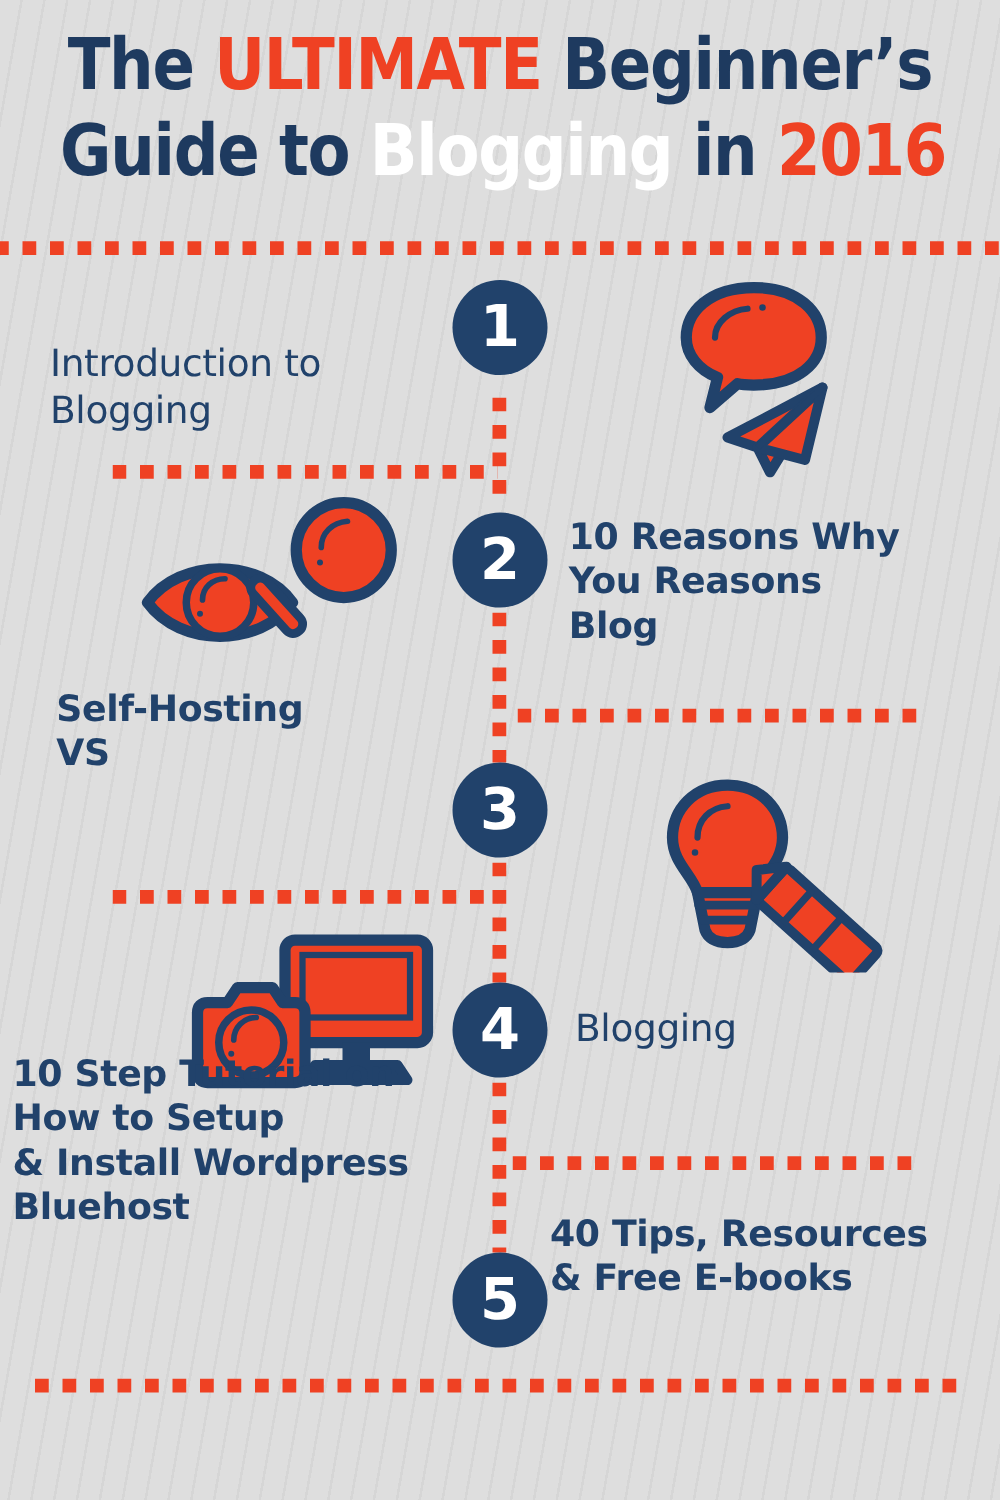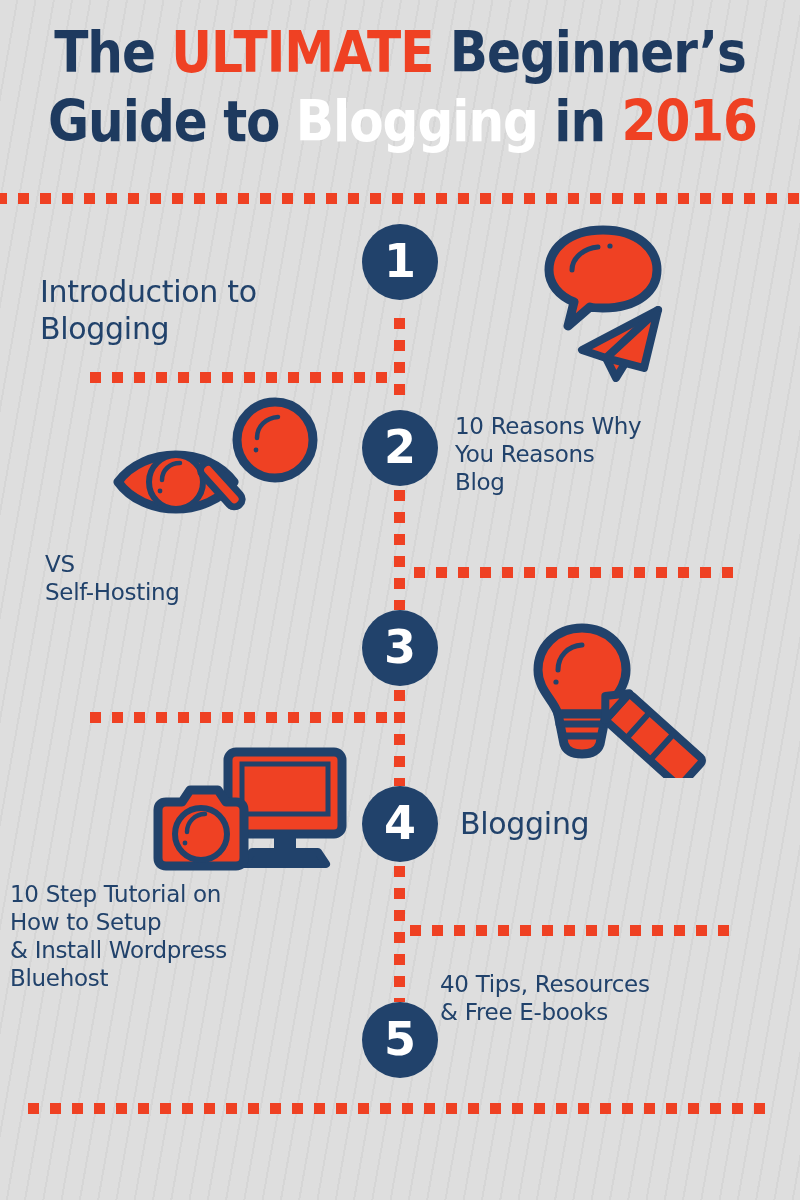--- a/index.html
+++ b/index.html
@@ -82,21 +82,21 @@
   
   .step-text{
     position:absolute;
     color:#21426b;
     font-family:"DejaVu Sans", sans-serif;
     text-align:left;
     line-height:1.22;
     letter-spacing:-0.3px;
   }
   .step-text.light{font-weight:normal;font-size:30px;}
-  .step-text.bold{font-weight:normal;font-size:23px;}
+  .step-text.bold{font-weight:bold;font-size:29px;}
 
   
   .icon-wrap{position:absolute;}
   svg{display:block;}
 </style>
 </head>
 <body>
 
 <div id="infographic">
 
@@ -170,22 +170,22 @@
       <g>
         <rect x="104" y="62" width="15" height="54" rx="7" transform="rotate(-42 111 89)" fill="#ef4123" stroke="#21426b" stroke-width="7"></rect>
         <circle cx="165" cy="44" r="38" fill="#ef4123" stroke="#21426b" stroke-width="9"></circle>
         <path d="M147 42 C147 30 156 22 168 21" fill="none" stroke="#21426b" stroke-width="4.5" stroke-linecap="round"></path>
         <circle cx="146" cy="54" r="2.4" fill="#21426b"></circle>
       </g>
     </svg>
   </div>
 
   <div class="step-text bold" style="left:45px;top:550px;width:310px;">
+    <div>Self-Hosting</div>
     <div>VS</div>
-    <div>Self-Hosting</div>
   </div>
 
   <div class="icon-wrap" style="left:530px;top:618px;">
     <svg width="180" height="160" viewBox="0 0 180 160">
       <g>
         <path d="M52 10 C25 10 8 30 8 52 C8 72 24 82 28 96 L76 96 C80 82 96 72 96 52 C96 30 79 10 52 10 Z" fill="#ef4123" stroke="#21426b" stroke-width="9" stroke-linejoin="round"></path>
         <path d="M28 96 L76 96 L70 126 C68 132 62 136 52 136 C42 136 36 132 34 126 Z" fill="#ef4123" stroke="#21426b" stroke-width="9" stroke-linejoin="round"></path>
         <path d="M29 106 L75 106 M32 118 L72 118" stroke="#21426b" stroke-width="7" stroke-linecap="round"></path>
         <path d="M28 52 C28 38 38 28 52 27" fill="none" stroke="#21426b" stroke-width="5" stroke-linecap="round"></path>
         <circle cx="26" cy="64" r="2.6" fill="#21426b"></circle>
@@ -212,21 +212,21 @@
       </g>
       <g>
         <path d="M26 56 L42 56 L50 44 L78 44 L86 56 L96 56 C101 56 104 59 104 64 L104 112 C104 117 101 120 96 120 L26 120 C21 120 18 117 18 112 L18 64 C18 59 21 56 26 56 Z" fill="#ef4123" stroke="#21426b" stroke-width="9" stroke-linejoin="round"></path>
         <circle cx="61" cy="88" r="26" fill="#ef4123" stroke="#21426b" stroke-width="6"></circle>
         <path d="M47 86 C47 76 55 68 65 68" fill="none" stroke="#21426b" stroke-width="4.5" stroke-linecap="round"></path>
         <circle cx="45" cy="97" r="2.4" fill="#21426b"></circle>
       </g>
     </svg>
   </div>
 
-  <div class="step-text bold" style="left:10px;top:880px;width:360px;">
+  <div class="step-text bold" style="left:10px;top:842px;width:360px;">
     <div>10 Step Tutorial on</div>
     <div>How to Setup</div>
     <div>&amp; Install Wordpress</div>
     <div>Bluehost</div>
   </div>
 
   <div class="step-text bold" style="left:440px;top:970px;width:340px;">
     <div>40 Tips, Resources</div>
     <div>&amp; Free E-books</div>
   </div>

